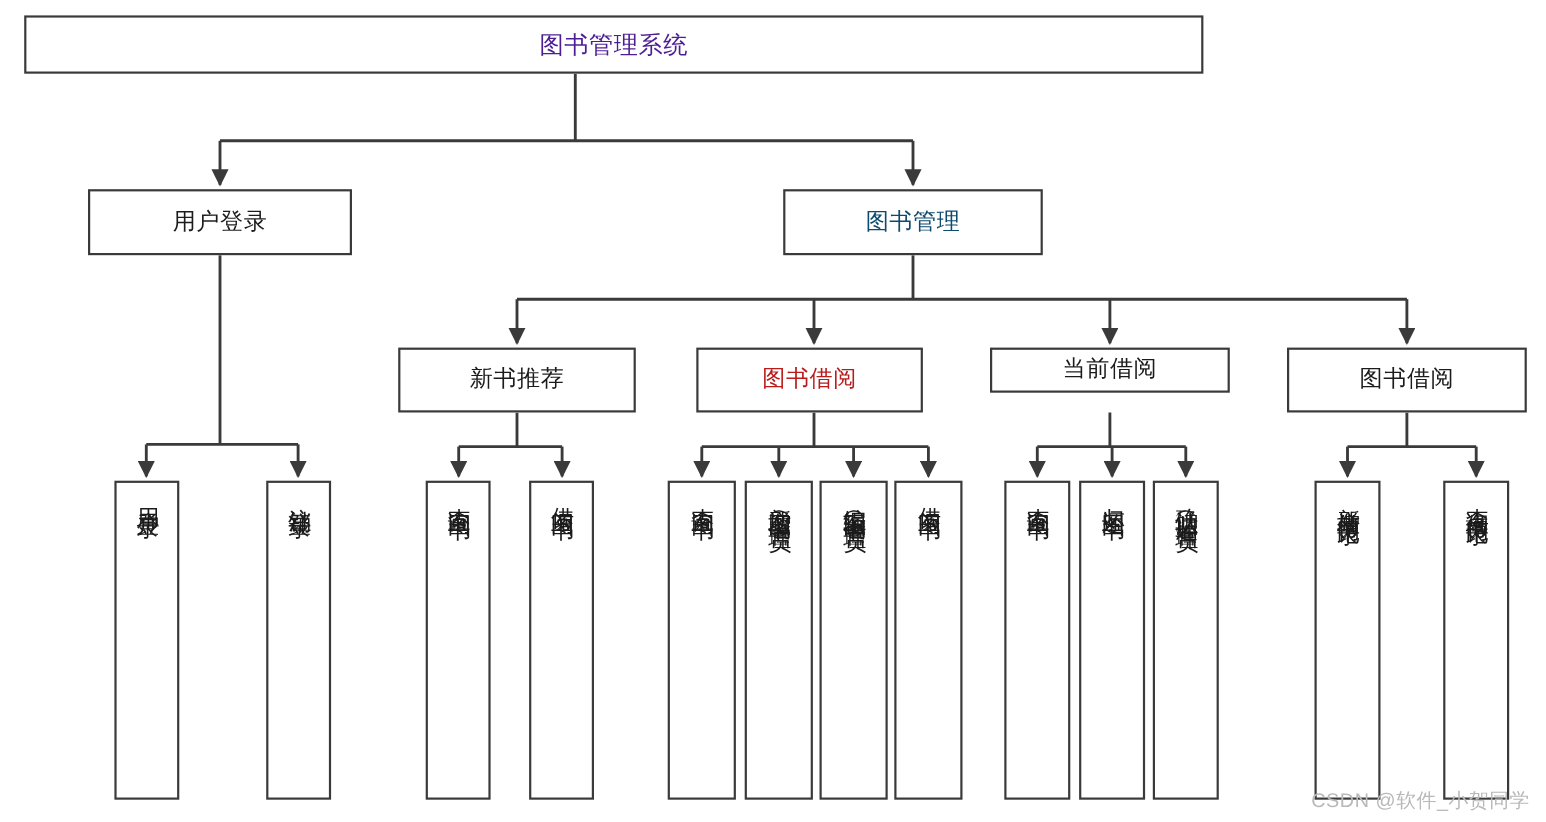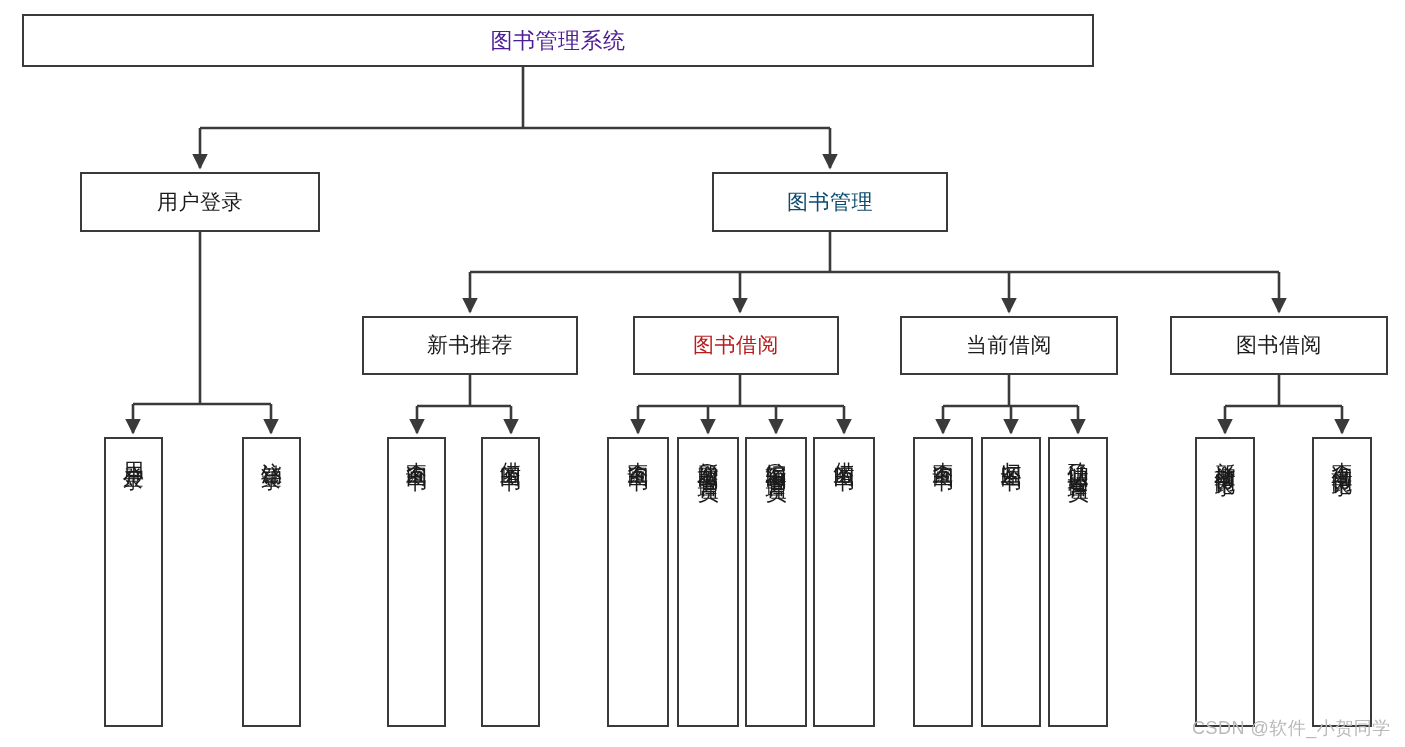--- a/index.html
+++ b/index.html
@@ -136,21 +136,21 @@
   <div class="node horiz" style="left: 712px; top: 172px; width: 236px; height: 60px; border-color: rgb(58, 58, 58); color: #0c4a6e;">
     <span class="label">图书管理</span>
   </div>
 
   <div class="node horiz" style="left: 362px; top: 316px; width: 216px; height: 59px; border-color: rgb(58, 58, 58); color: rgb(27, 27, 27);">
     <span class="label">新书推荐</span>
   </div>
   <div class="node horiz" style="left: 633px; top: 316px; width: 206px; height: 59px; border-color: rgb(58, 58, 58); color: #b91c1c;">
     <span class="label">图书借阅</span>
   </div>
-  <div class="node horiz" style="left: 900px; top: 316px; width: 218px; height: 59px; border-color: rgb(58, 58, 58); color: rgb(27, 27, 27);">
+  <div class="node horiz" style="left: 900px; top: 316px; width: 218px; height: 41px; border-color: rgb(58, 58, 58); color: rgb(27, 27, 27);">
     <span class="label">当前借阅</span>
   </div>
   <div class="node horiz" style="left: 1170px; top: 316px; width: 218px; height: 59px; border-color: rgb(58, 58, 58); color: rgb(27, 27, 27);">
     <span class="label">图书借阅</span>
   </div>
 
   <div class="node vert" style="left: 104px; top: 437px; width: 59px; height: 290px; border-color: rgb(58, 58, 58); color: rgb(27, 27, 27);">
     <span class="label">用户登录</span>
   </div>
   <div class="node vert" style="left: 242px; top: 437px; width: 59px; height: 290px; border-color: rgb(58, 58, 58); color: rgb(27, 27, 27);">

